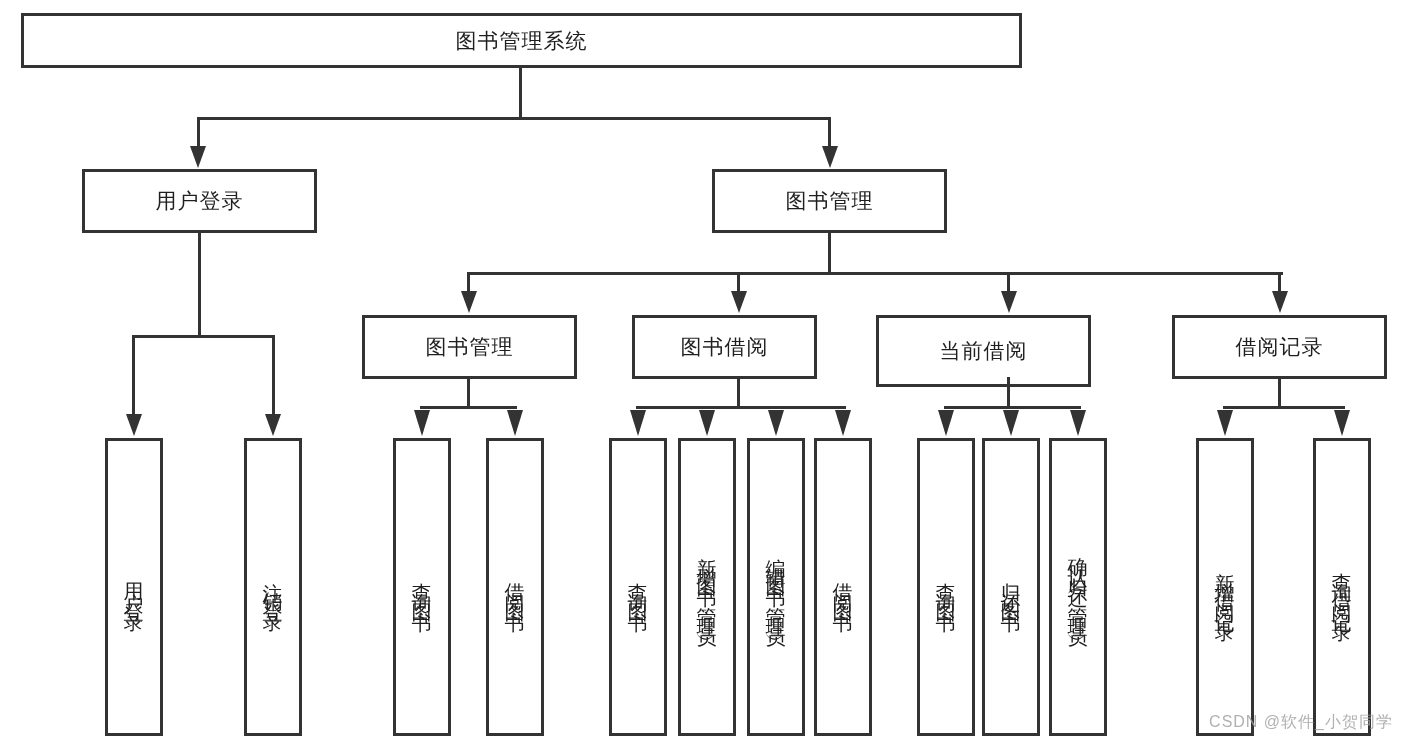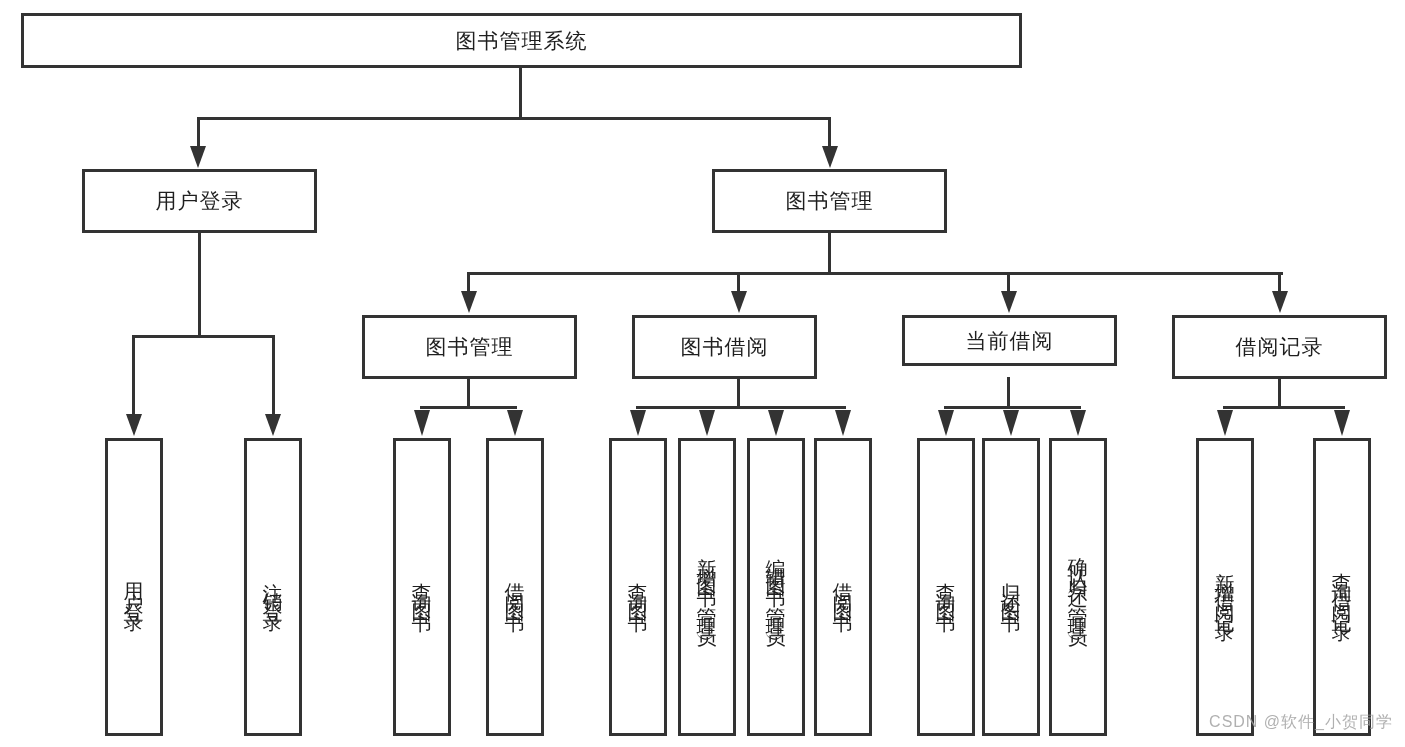--- a/index.html
+++ b/index.html
@@ -106,21 +106,21 @@
   <div class="arr" style="left:731px;top:291px;"></div>
   <div class="arr" style="left:1001px;top:291px;"></div>
   <div class="arr" style="left:1272px;top:291px;"></div>
 
   <div class="box" style="left:362px;top:315px;width:215px;height:64px;">
     <span class="hlabel">图书管理</span>
   </div>
   <div class="box" style="left:632px;top:315px;width:185px;height:64px;">
     <span class="hlabel">图书借阅</span>
   </div>
-  <div class="box" style="left:902px;top:315px;width:215px;height:51px;">
+  <div class="box" style="left:876px;top:315px;width:215px;height:72px;">
     <span class="hlabel">当前借阅</span>
   </div>
   <div class="box" style="left:1172px;top:315px;width:215px;height:64px;">
     <span class="hlabel">借阅记录</span>
   </div>
 
   <div class="vline" style="left:467px;top:377px;height:31px;"></div>
   <div class="hline" style="left:420px;top:406px;width:97px;"></div>
   <div class="vline" style="left:737px;top:377px;height:31px;"></div>
   <div class="hline" style="left:636px;top:406px;width:210px;"></div>

